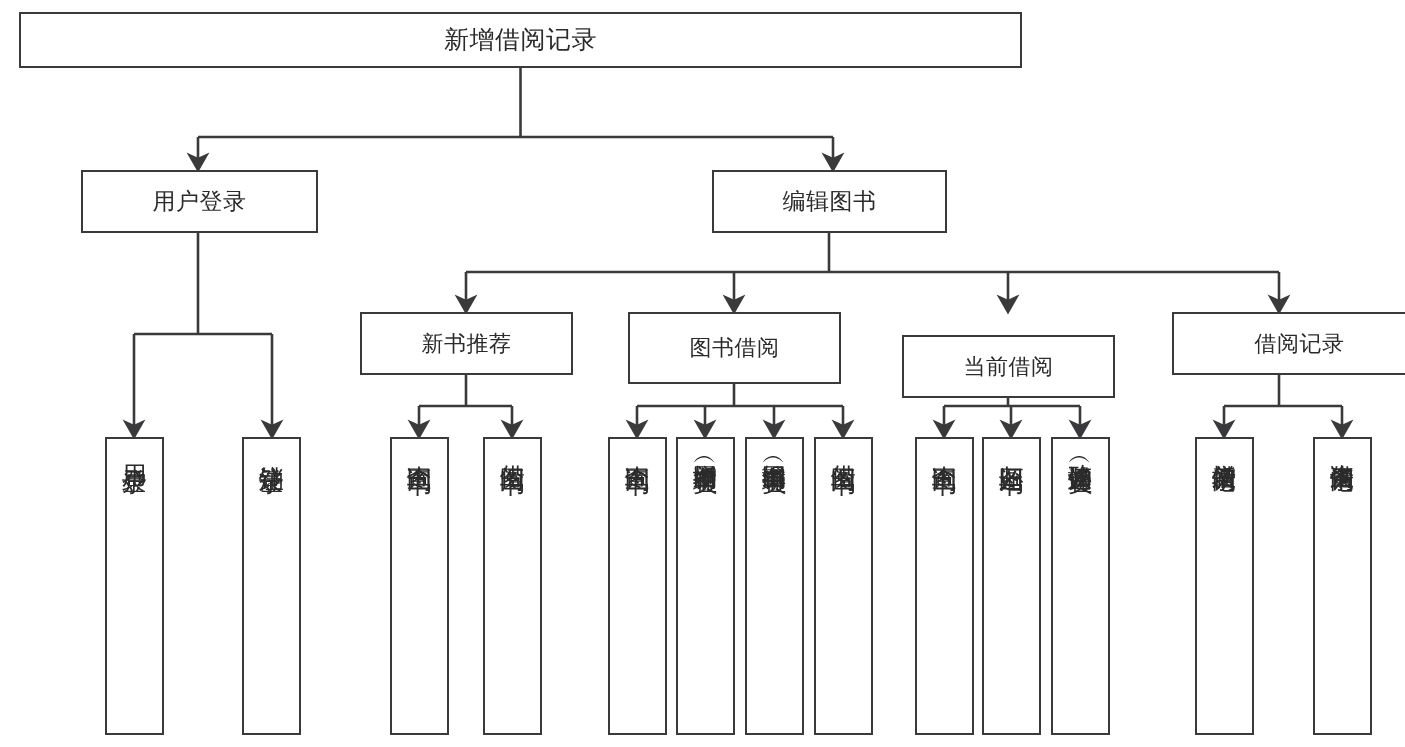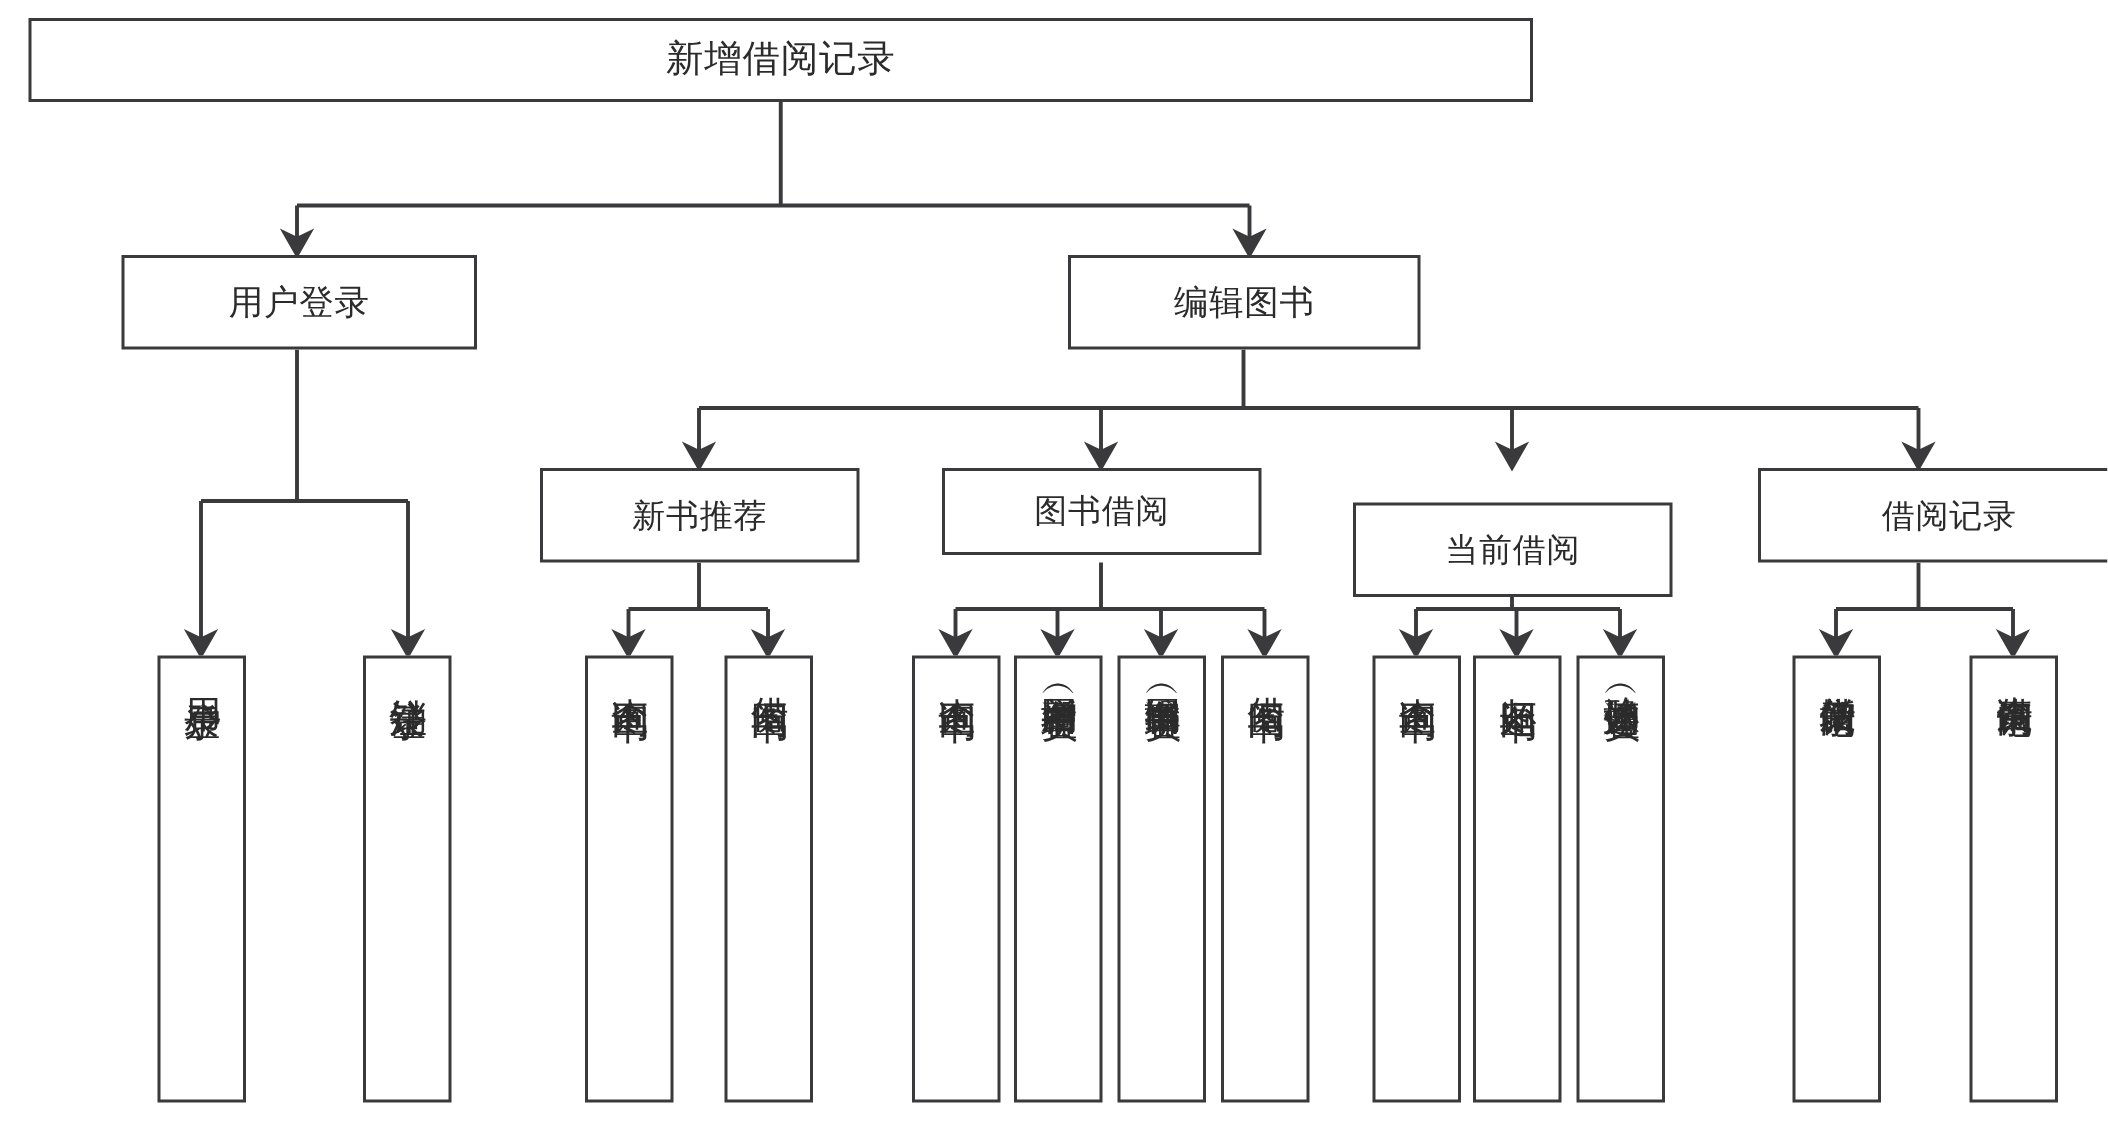--- a/index.html
+++ b/index.html
@@ -134,21 +134,21 @@
   <div class="node h-l1" style="left:81px; top:170px; width:237px; height:63px;">
     <span class="label">用户登录</span>
   </div>
   <div class="node h-l1" style="left:712px; top:170px; width:235px; height:63px;">
     <span class="label">编辑图书</span>
   </div>
 
   <div class="node h-l2" style="left:360px; top:312px; width:213px; height:63px;">
     <span class="label">新书推荐</span>
   </div>
-  <div class="node h-l2" style="left:628px; top:312px; width:213px; height:58px;">
+  <div class="node h-l2" style="left:628px; top:312px; width:213px; height:72px;">
     <span class="label">图书借阅</span>
   </div>
   <div class="node h-l2" style="left:902px; top:312px; width:213px; height:63px;margin-top:23px;">
     <span class="label">当前借阅</span>
   </div>
   <div class="node h-l2" style="left:1172px; top:312px; width:255px; height:63px;">
     <span class="label">借阅记录</span>
   </div>
 
   <div class="node vert" style="left:105px; top:437px; width:59px; height:298px;">

